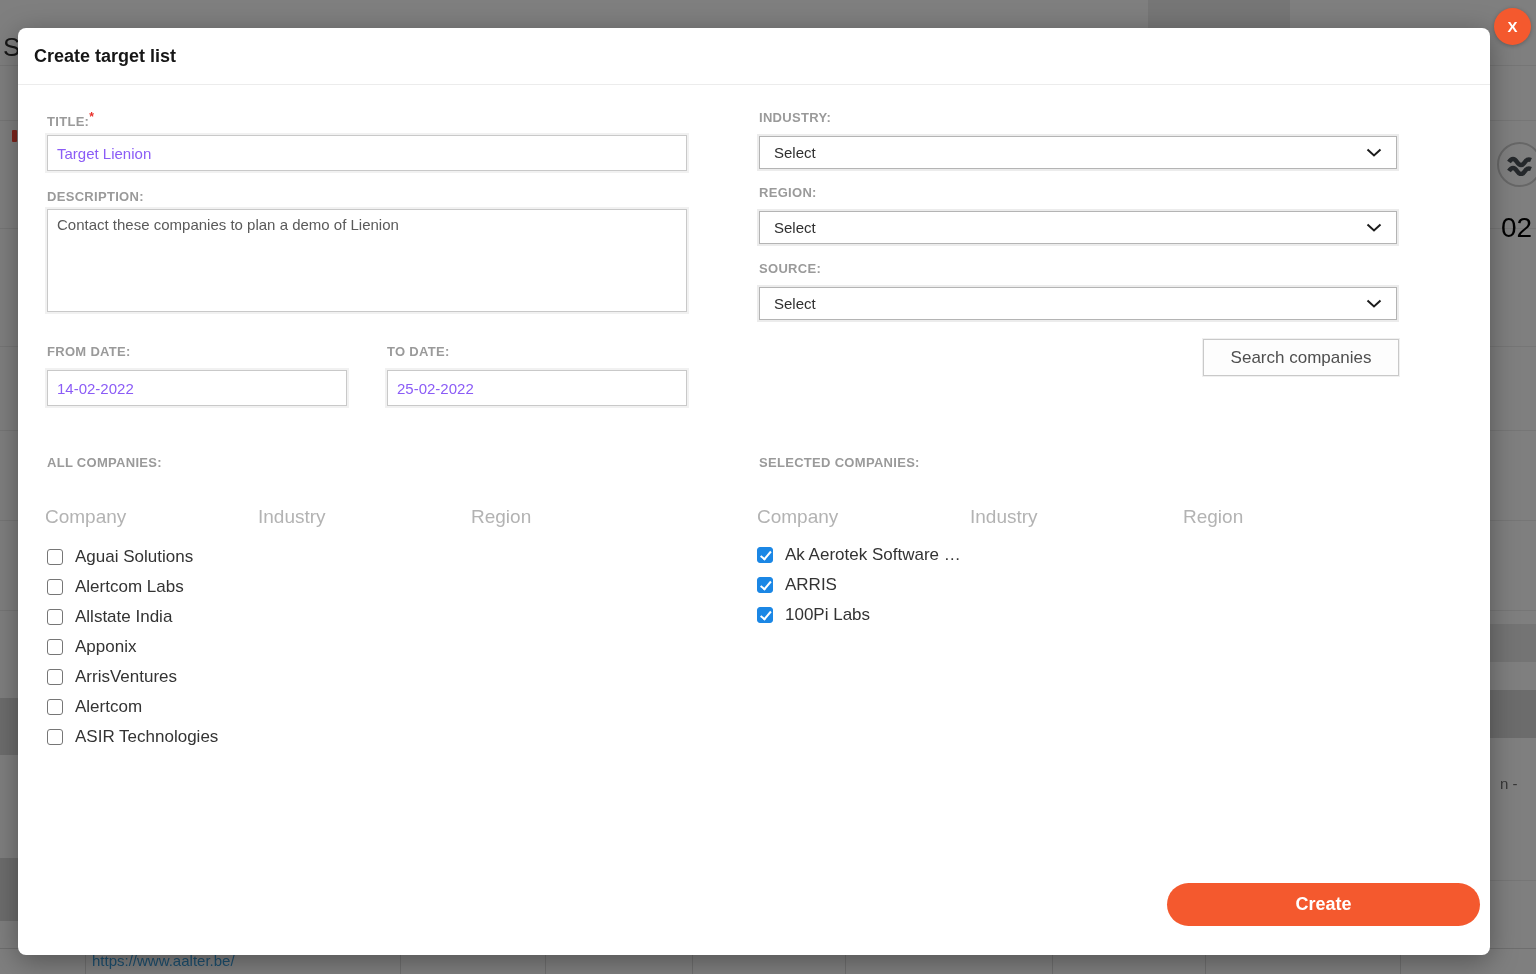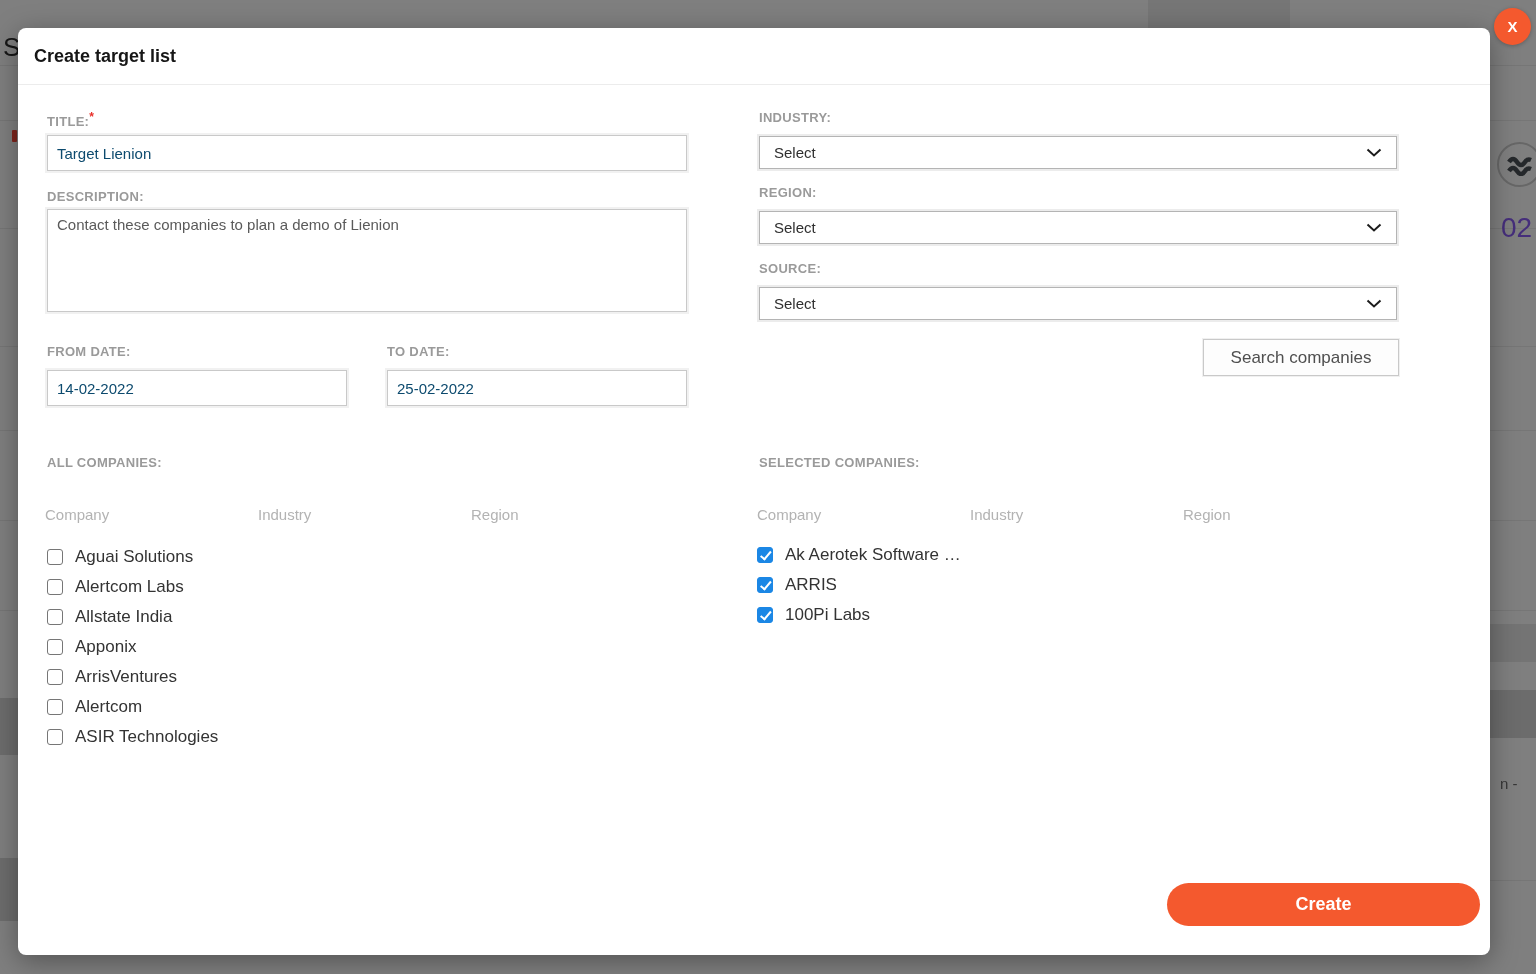--- a/index.html
+++ b/index.html
@@ -9,21 +9,21 @@
   
   .bg-page { position:absolute; inset:0; z-index:0; background:#fff; }
   .bg-heading { position:absolute; left:3px; top:32px; font-size:26px; color:#2f2f2f; }
   .bg-header-btn { position:absolute; left:1148px; top:0; width:142px; height:28px; background:#ededed; }
   .bg-line { position:absolute; left:0; width:100%; height:1px; background:#ececec; }
   .bg-band-l { position:absolute; left:0; width:18px; background:#dadada; }
   .bg-band-r { position:absolute; left:1490px; width:46px; }
   .bg-red-mark { position:absolute; left:12px; top:130px; width:5px; height:12px; background:#ff4b3a; border-radius:1px; }
   .bg-circle-icon { position:absolute; left:1497px; top:142px; width:45px; height:45px;
     border:2px solid #cfcfcf; border-radius:50%; display:flex; align-items:center; justify-content:center; background:#fff; }
-  .bg-stat { position:absolute; left:1501px; top:212px; font-size:28px; color:#8b5cf6; }
+  .bg-stat { position:absolute; left:1501px; top:212px; font-size:28px; color:#000000; }
   .bg-frag { position:absolute; left:1500px; top:775px; font-size:15px; color:#6f6f6f; }
   .bg-table-row { position:absolute; left:0; top:948px; width:100%; height:26px; background:#fff; border-top:1px solid #dcdcdc; }
   .bg-vline { position:absolute; top:0; width:1px; height:26px; background:#dedede; }
   .bg-link { position:absolute; left:92px; top:3px; font-size:15px; color:var(--link); text-decoration:none; }
 
   
   .overlay { position:absolute; inset:0; background:rgba(0,0,0,0.5); z-index:10; }
 
   
   .modal { position:absolute; left:18px; top:28px; width:1472px; height:927px; background:#fff;
@@ -33,31 +33,31 @@
 
   .close-btn { position:absolute; left:1494px; top:8px; width:37px; height:37px; border-radius:50%;
     background:var(--accent); color:#fff; font-weight:bold; font-size:15px; z-index:30;
     display:flex; align-items:center; justify-content:center; cursor:pointer;
     box-shadow:0 1px 4px rgba(0,0,0,0.25); }
 
   .flabel { position:absolute; font-size:13px; font-weight:bold; color:#9a9a9a; letter-spacing:0.3px; }
   .flabel sup { color:#e8302a; font-size:12px; }
 
   .tinput { position:absolute; border:1px solid #c9c9c9; box-shadow:0 0 0 2px #f1f1f1;
-    font-family:inherit; font-size:15px; color:#0c4a6e; padding:1px 9px; background:#fff; outline:none; }
+    font-family:inherit; font-size:15px; color:#8b5cf6; padding:1px 9px; background:#fff; outline:none; }
   textarea.tinput { padding:5px 9px; color:#5a5a5a; resize:none; line-height:1.35; }
 
   .select { position:absolute; width:638px; height:33px; border:1px solid #b4b4b4; box-shadow:0 0 0 2px #ececec;
     background:#fff; display:flex; align-items:center; padding:0 14px; font-size:15px; color:#2f2f2f; cursor:pointer; }
   .select .chev { margin-left:auto; display:flex; }
 
   .search-btn { position:absolute; left:1185px; top:311px; width:196px; height:37px; background:#fdfdfd;
     border:1px solid #c9c9c9; box-shadow:0 0 0 1px #f0f0f0; font-family:inherit; font-size:17px; color:#4f4f4f; cursor:pointer; }
 
-  .col-headers { position:absolute; display:flex; font-size:15px; color:#b3b3b3; }
+  .col-headers { position:absolute; display:flex; font-size:19px; color:#b3b3b3; }
   .col-headers span { width:213px; }
 
   .clist { position:absolute; }
   .list-row { display:flex; align-items:center; height:30px; gap:12px; font-size:17px; color:#333; }
   .cb { width:16px; height:16px; border:1.5px solid #767676; border-radius:3px; background:#fff; flex:none; position:relative; }
   .cb.checked { background:var(--check); border-color:var(--check); }
   .cb.checked::after { content:""; position:absolute; left:4.5px; top:1px; width:4px; height:8.5px;
     border:solid #fff; border-width:0 2px 2px 0; transform:rotate(40deg); }
 
   .create-btn { position:absolute; left:1149px; top:855px; width:313px; height:43px; border:none;
@@ -89,20 +89,31 @@
 
   <div class="bg-circle-icon">
     <svg width="26" height="22" viewBox="0 0 26 22">
       <path d="M2 8 q4 -6 8 0 t8 0 q2.5 -3.5 6 -2" stroke="#4b5156" stroke-width="4.5" fill="none"></path>
       <path d="M2 17 q4 -6 8 0 t8 0 q2.5 -3.5 6 -2" stroke="#4b5156" stroke-width="4.5" fill="none"></path>
     </svg>
   </div>
   <div class="bg-stat">02</div>
   <div class="bg-frag">n -</div>
 
+  <div class="bg-table-row">
+    <div class="bg-vline" style="left:85px"></div>
+    <div class="bg-vline" style="left:400px"></div>
+    <div class="bg-vline" style="left:545px"></div>
+    <div class="bg-vline" style="left:692px"></div>
+    <div class="bg-vline" style="left:845px"></div>
+    <div class="bg-vline" style="left:1052px"></div>
+    <div class="bg-vline" style="left:1205px"></div>
+    <div class="bg-vline" style="left:1400px"></div>
+    <a href="#" class="bg-link">https://www.aalter.be/</a>
+  </div>
 </div>
 
 <div class="overlay"></div>
 
 <div class="close-btn">X</div>
 
 <div class="modal">
   <div class="modal-title">Create target list</div>
   <div class="modal-divider"></div>
 

